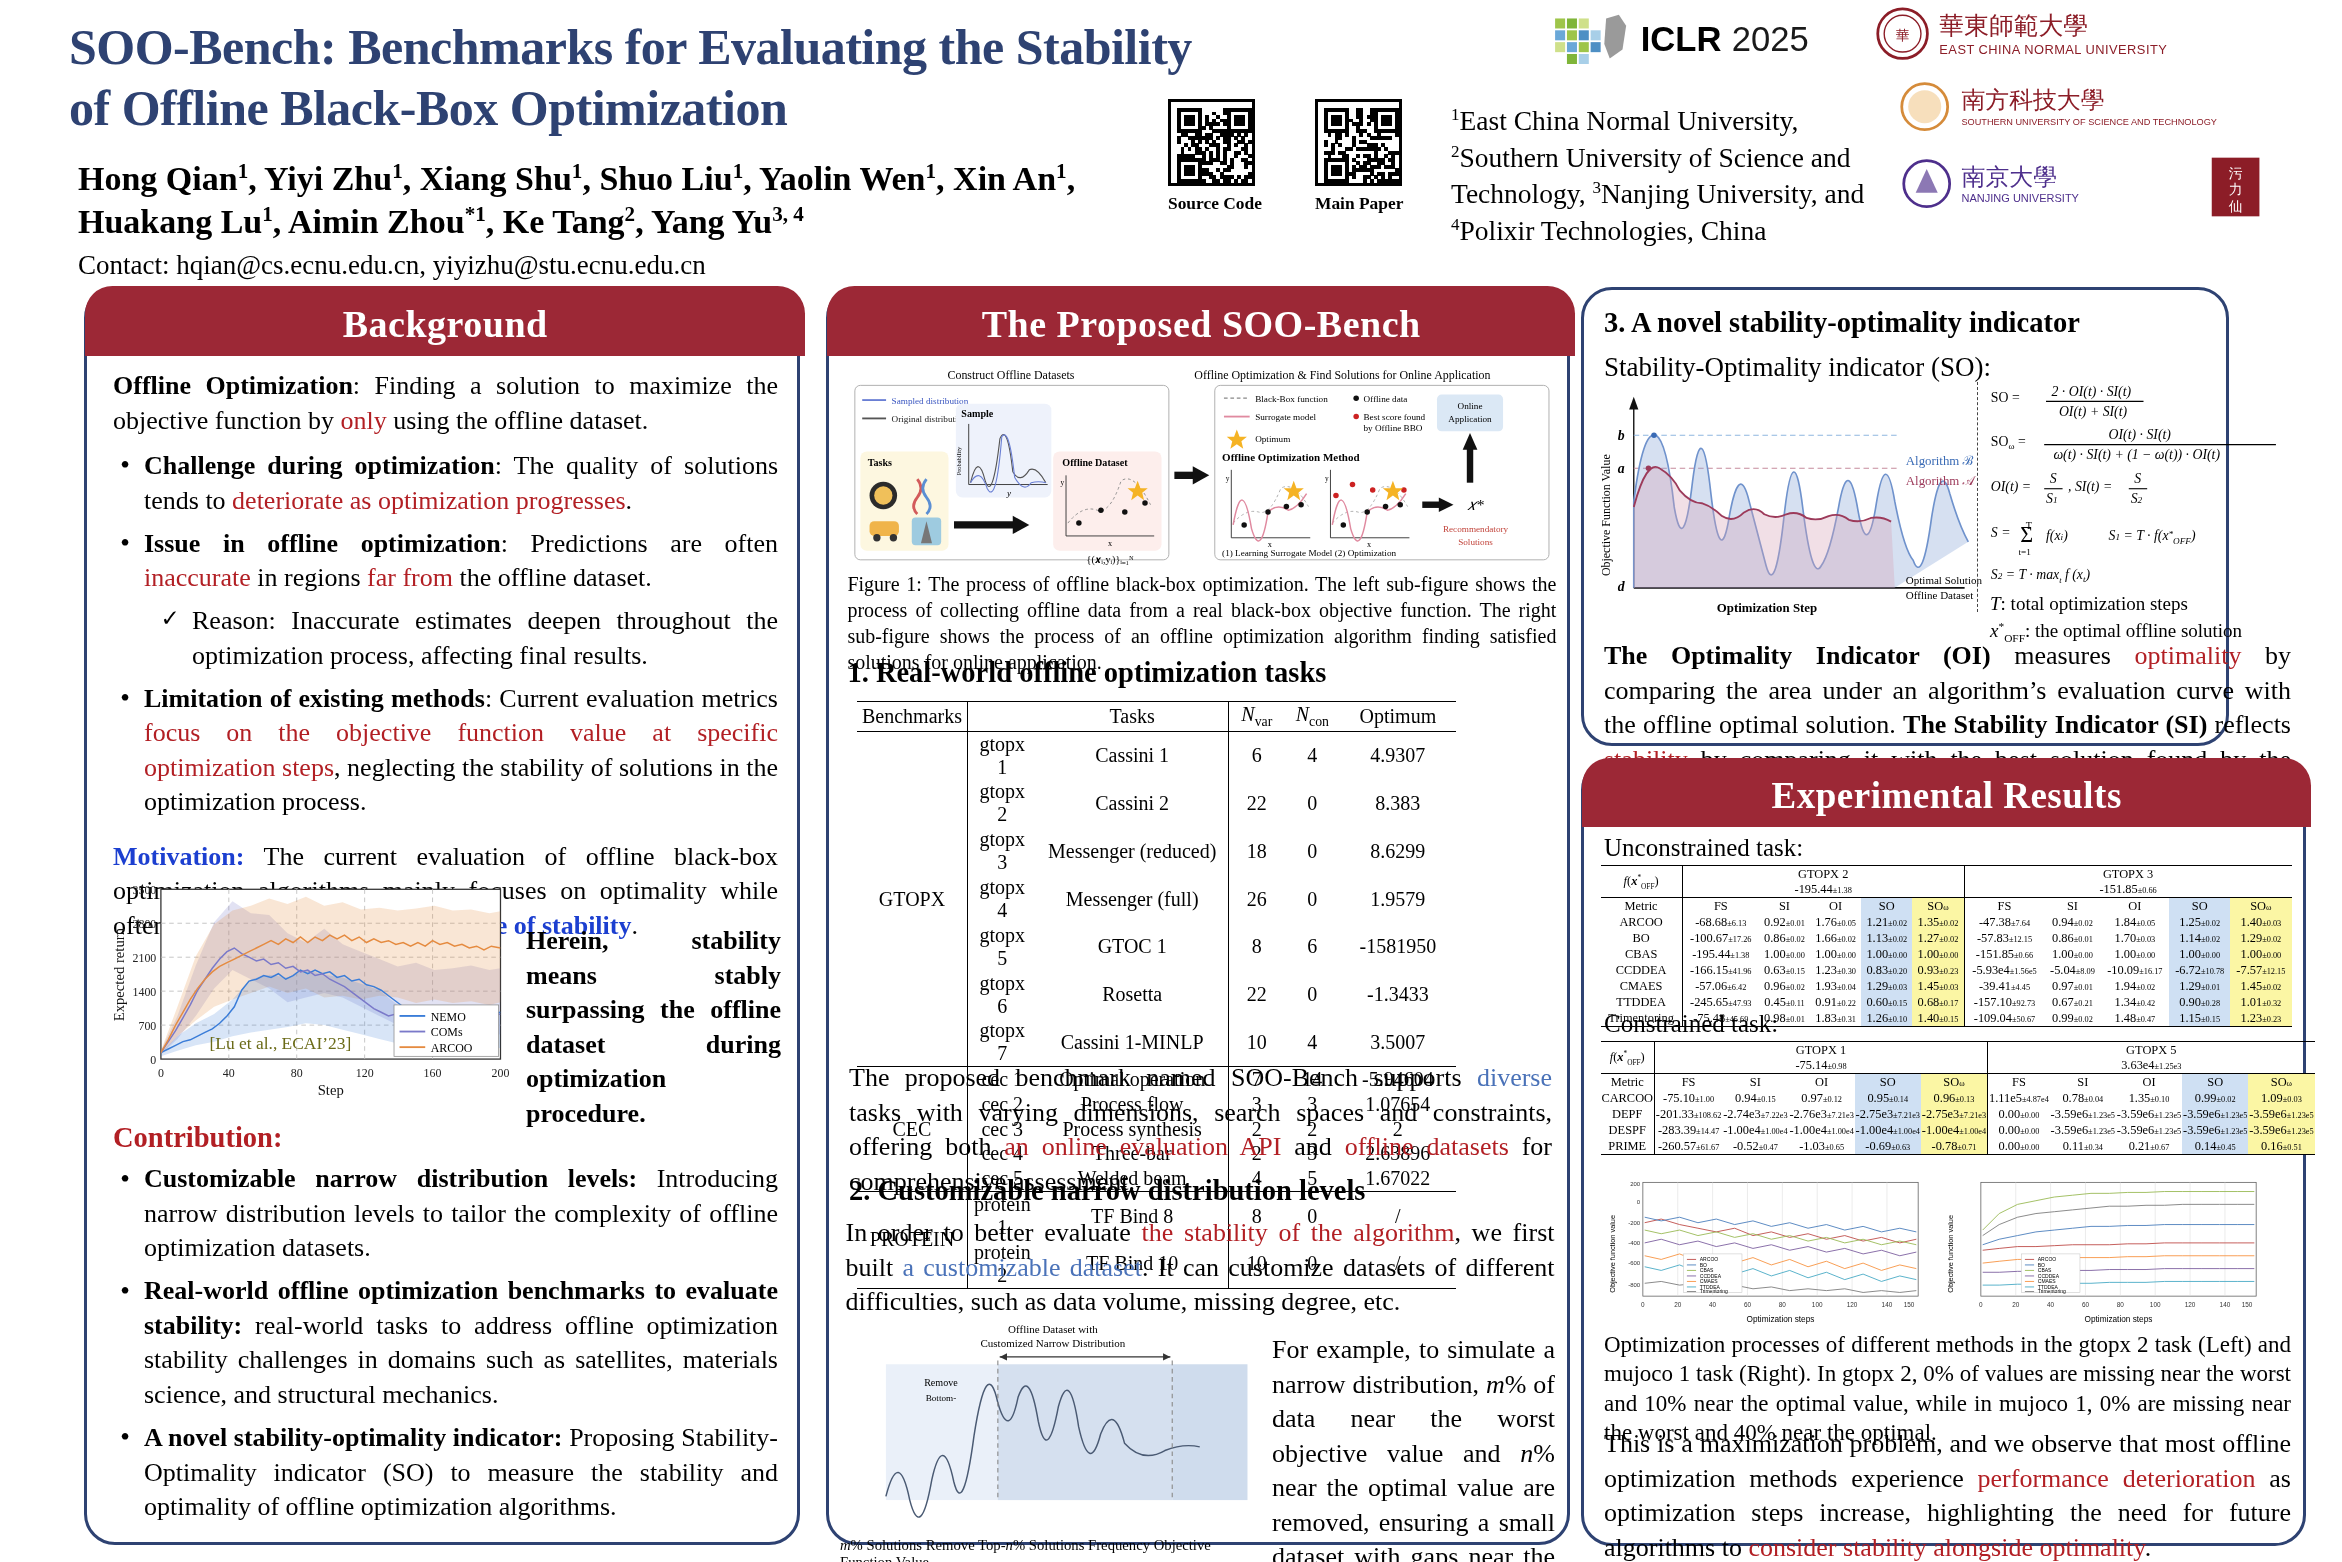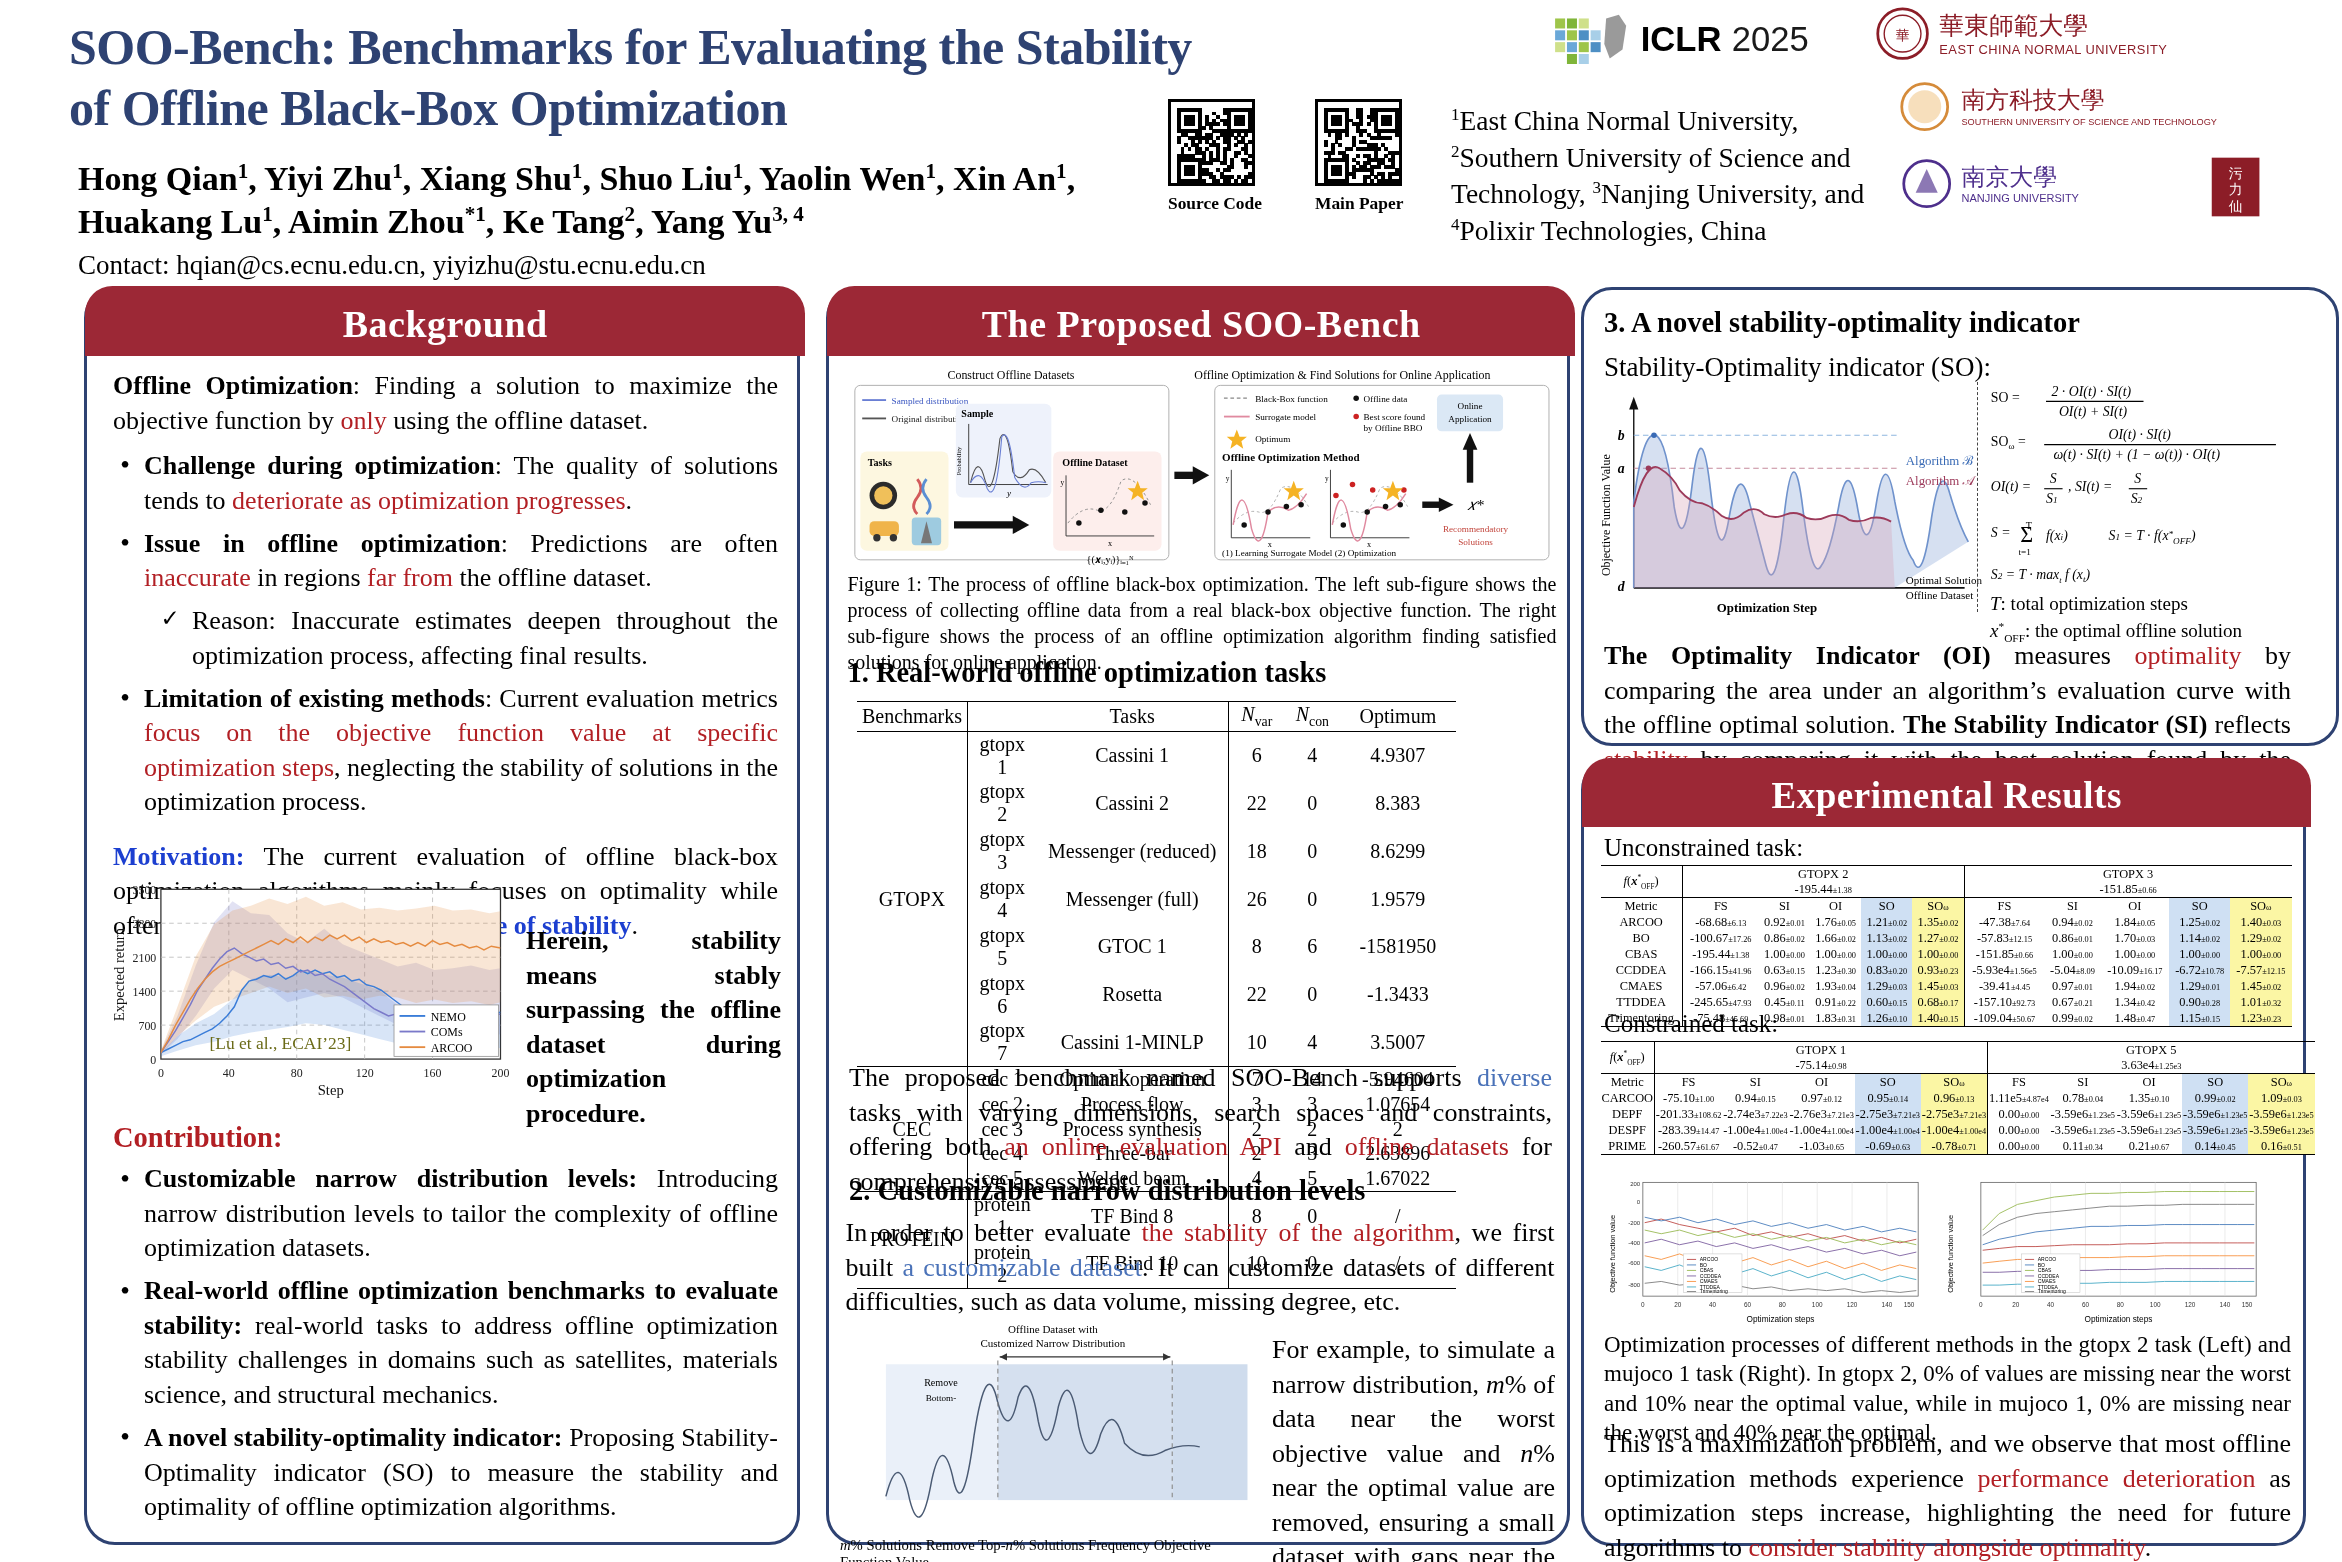--- a/index.html
+++ b/index.html
@@ -992,21 +992,21 @@
       <path d="M50 196 L50 40" stroke="#111" stroke-width="2"><path d="M43 48 L50 30 L57 48 Z" fill="#111">
       <path d="M50 196 L448 196" stroke="#111" stroke-width="2"><path d="M440 189 L458 196 L440 203 Z" fill="#111">
       <text x="26" y="128" text-anchor="middle" font-family="Liberation Serif, serif" font-size="15" font-weight="bold" transform="rotate(-90 26 128)">Frequency</text>
       <text x="242" y="224" text-anchor="middle" font-family="Liberation Serif, serif" font-size="16" font-weight="bold">Objective Function Value</text>
     
   </path></path></path></path></div>
 
   <div class="body-txt" style="position:absolute;left:443px;top:1043px;width:283px;">For example, to simulate a narrow distribution, <i>m</i>% of data near the worst objective value and <i>n</i>% near the optimal value are removed, ensuring a small dataset with gaps near the optimum.</div>
 </div>
 
-<div class="panel" style="left:1581px;top:287px;width:758px;height:459px;">
+<div class="panel" style="left:1581px;top:287px;width:648px;height:459px;">
   <div class="sechead" style="position:absolute;left:20px;top:16.5px;font-size:28.5px;">3. A novel stability-optimality indicator</div>
   <div style="position:absolute;left:20px;top:62px;font-size:27px;color:#000;">Stability-Optimality indicator (SO):</div>
 
   <div style="position:absolute;left:13px;top:101px;width:386px;height:230px;">
     <svg width="386" height="230" viewBox="0 0 420 250">
       <text x="14" y="135" text-anchor="middle" font-family="Liberation Serif, serif" font-size="13" transform="rotate(-90 14 135)">Objective Function Value</text>
       <path d="M40 214 L40 12" stroke="#111" stroke-width="1.5"></path>
         <path d="M35 20 L40 6 L45 20 Z" fill="#111"></path>
       <line x1="40" y1="214" x2="400" y2="214" stroke="#111" stroke-width="2"></line>
       <line x1="40" y1="48" x2="330" y2="48" stroke="#8fb6e0" stroke-width="1.2" stroke-dasharray="6,4"></line>

